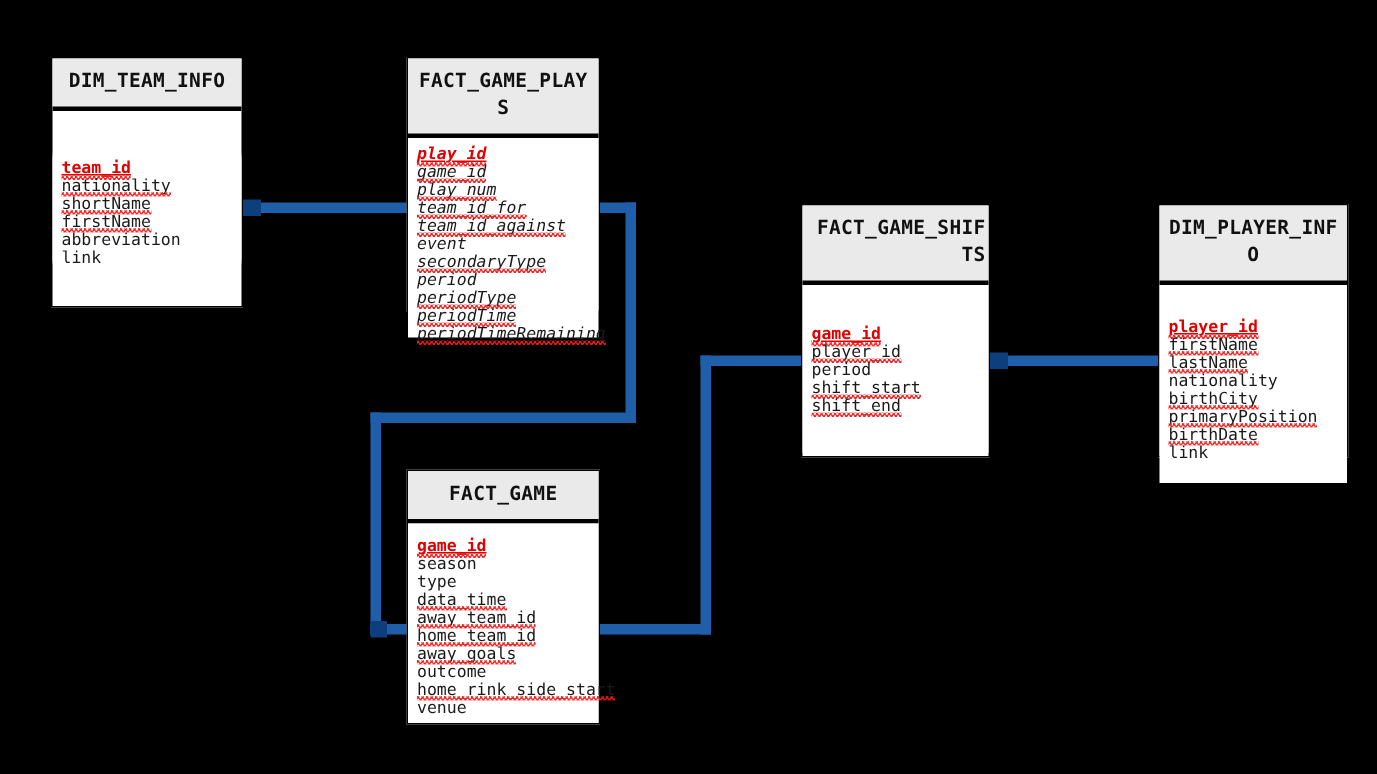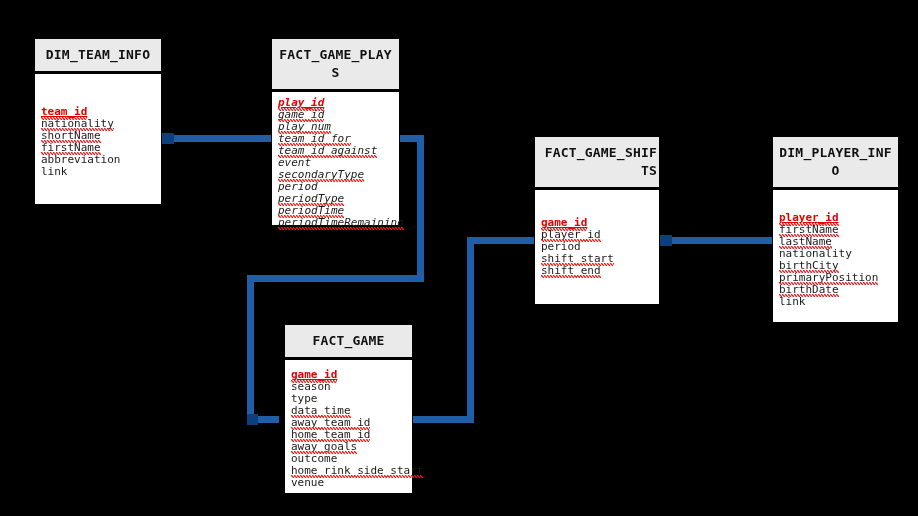--- a/index.html
+++ b/index.html
@@ -172,21 +172,21 @@
         <li class="field sq">lastName</li>
         <li class="field">nationality</li>
         <li class="field sq">birthCity</li>
         <li class="field sq">primaryPosition</li>
         <li class="field sq">birthDate</li>
         <li class="field">link</li>
       </ul>
     </div>
   </div>
 
-  <div class="table" style="left:271px; top:324px; width:129px; height:170px;margin-left:13px;">
+  <div class="table" style="left:271px; top:313px; width:129px; height:170px;">
     <div class="table-header">FACT_GAME</div>
     <div class="table-body" style="height:133px; padding-top:9px;">
       <ul class="fields">
         <li class="field pk sq">game_id</li>
         <li class="field">season</li>
         <li class="field">type</li>
         <li class="field sq">data_time</li>
         <li class="field sq">away_team_id</li>
         <li class="field sq">home_team_id</li>
         <li class="field sq">away_goals</li>

